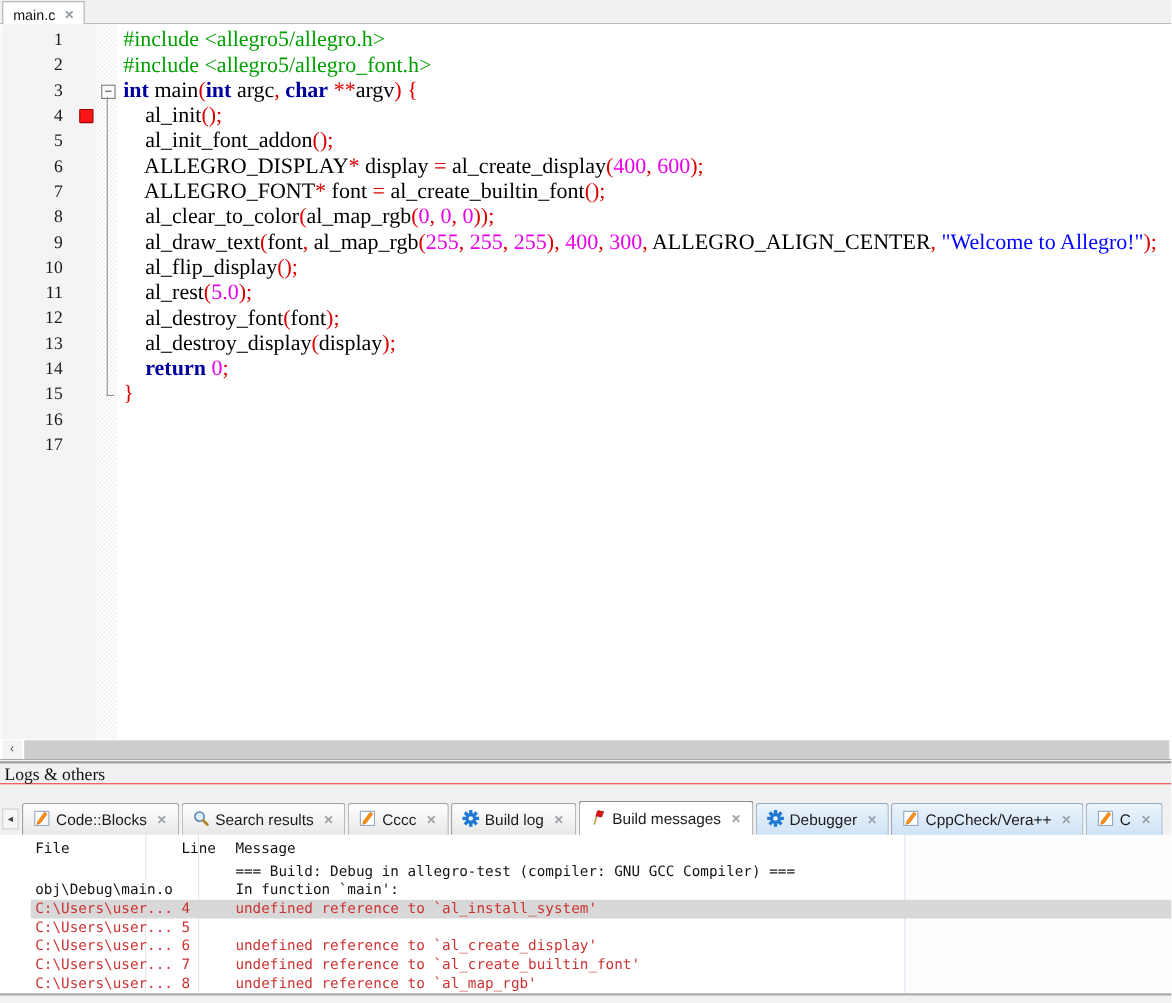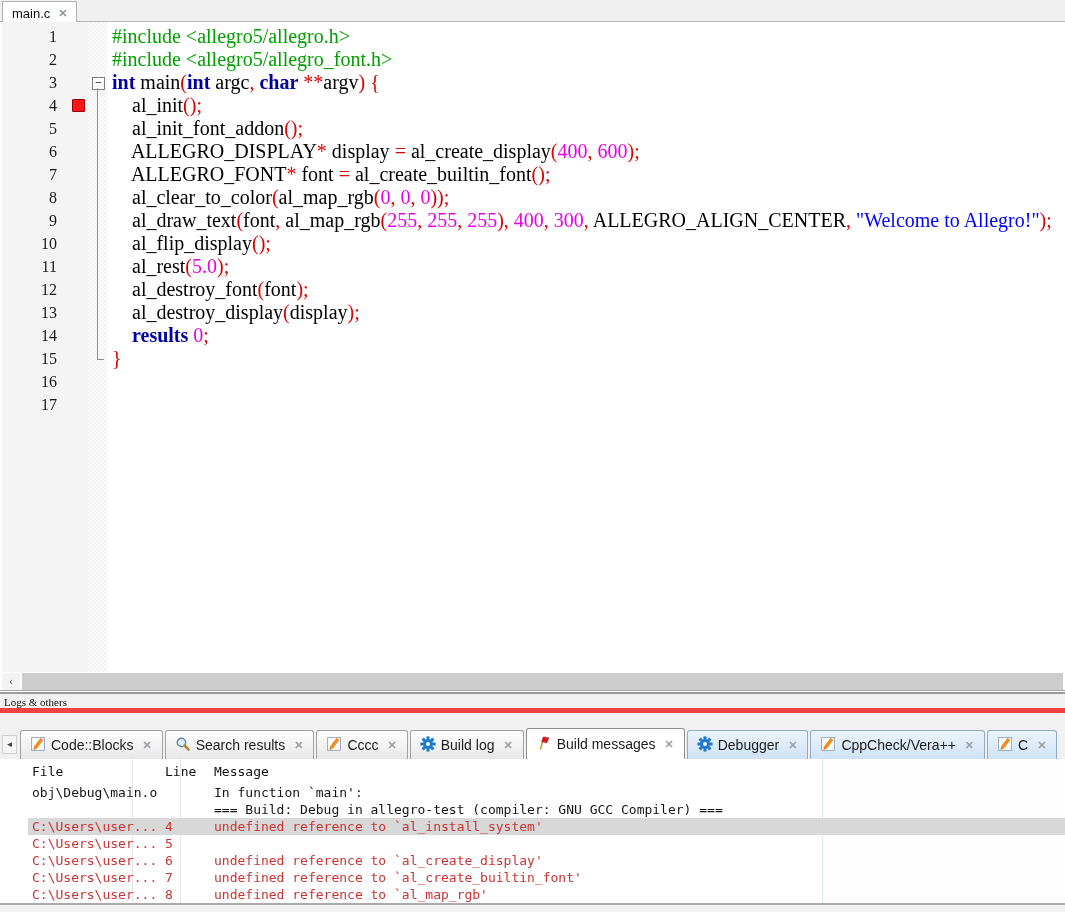--- a/index.html
+++ b/index.html
@@ -61,21 +61,21 @@
   .hs-btn { position:absolute; left:2px; top:1px; width:18px; height:17px;
             background:#f3f3f3; color:#505050; font-size:11px; line-height:17px;
             text-align:center; }
   .hs-track { position:absolute; left:22px; top:1px; right:2px; height:17px;
               background:#cdcdcd; }
 
   
   .logs { position:absolute; left:0; top:692px; width:1065px; height:220px;
           background:#f1f1f1; border-top:2px solid #9c9c9c; }
   .logs-caption { height:19px; padding:2px 0 0 4px; font-family:"Liberation Serif",serif;
-                  font-size:11px; color:#111; border-bottom:5px solid #ef4444; }
+                  font-size:16px; color:#111; border-bottom:1px solid #ef4444; }
   .tabstrip { position:relative; height:46px; }
   .tab-scroll { position:absolute; left:2px; top:22px; width:15px; height:19px;
                 background:#f6f6f6; border:1px solid #cfcfcf; color:#444;
                 font-size:8px; line-height:17px; text-align:center; }
   .ltabs { position:absolute; left:20px; top:15px; right:0; height:31px;
            display:flex; align-items:flex-end; overflow:hidden; white-space:nowrap; }
   .ltab { flex:0 0 auto; display:flex; align-items:center; gap:5px;
           height:29px; padding:0 10px 0 9px; margin-right:2px;
           font-size:14px; color:#1c1c1c; border:1px solid #a2a2a2;
           border-bottom:none; border-radius:3px 3px 0 0;
@@ -200,21 +200,21 @@
         <div class="eline">
           <span class="lnum">13</span>
           <span class="bpm"></span>
           <span class="fold fold-line"></span>
           <span class="ecode">    <span class="tk-id">al_destroy_display</span><span class="tk-op">(</span><span class="tk-id">display</span><span class="tk-op">);</span></span>
         </div>
         <div class="eline">
           <span class="lnum">14</span>
           <span class="bpm"></span>
           <span class="fold fold-line"></span>
-          <span class="ecode">    <span class="tk-kw">results</span><span class="tk-id"> </span><span class="tk-num">0</span><span class="tk-op">;</span></span>
+          <span class="ecode">    <span class="tk-kw">return</span><span class="tk-id"> </span><span class="tk-num">0</span><span class="tk-op">;</span></span>
         </div>
         <div class="eline">
           <span class="lnum">15</span>
           <span class="bpm"></span>
           <span class="fold fold-end"></span>
           <span class="ecode"><span class="tk-op">}</span></span>
         </div>
         <div class="eline">
           <span class="lnum">16</span>
           <span class="bpm"></span>
@@ -337,29 +337,29 @@
       <div class="vsep" style="left:132px;"></div>
       <div class="vsep" style="left:180px;"></div>
       <div class="grid-right-edge"></div>
       <div class="thead">
         <span class="th td-file">File</span>
         <span class="th td-line">Line</span>
         <span class="th td-msg">Message</span>
       </div>
       <div id="log-rows">
           <div class="tr black">
+            <span class="td td-file"></span>
+            <span class="td td-line"></span>
+            <span class="td td-msg">=== Build: Debug in allegro-test (compiler: GNU GCC Compiler) ===</span>
+          </div>
+          <div class="tr black">
             <span class="td td-file">obj\Debug\main.o</span>
             <span class="td td-line"></span>
             <span class="td td-msg">In function `main':</span>
           </div>
-          <div class="tr black">
-            <span class="td td-file"></span>
-            <span class="td td-line"></span>
-            <span class="td td-msg">=== Build: Debug in allegro-test (compiler: GNU GCC Compiler) ===</span>
-          </div>
           <div class="tr red selected">
             <span class="td td-file">C:\Users\user...</span>
             <span class="td td-line">4</span>
             <span class="td td-msg">undefined reference to `al_install_system'</span>
           </div>
           <div class="tr red">
             <span class="td td-file">C:\Users\user...</span>
             <span class="td td-line">5</span>
           </div>
           <div class="tr red">

